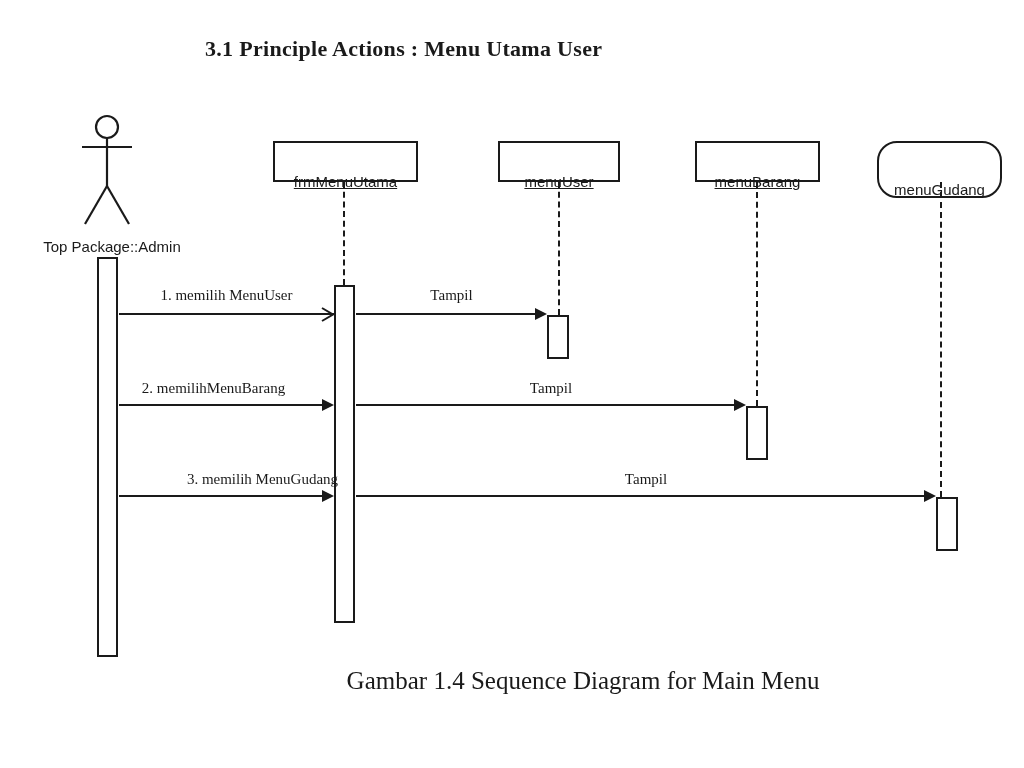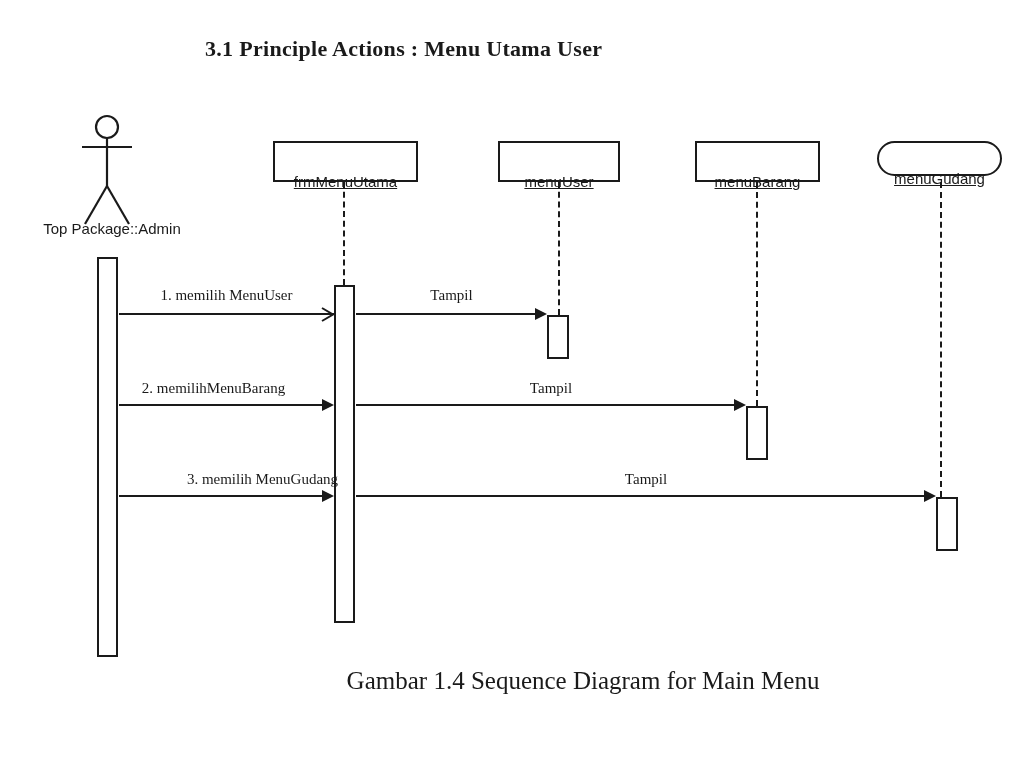--- a/index.html
+++ b/index.html
@@ -89,32 +89,32 @@
 
   <div class="abs doc-title" style="left:172px; top:36px;margin-left:33px;">3.1 Principle Actions : Menu Utama User</div>
 
   <svg class="abs" style="left:77px; top:110px;" width="62" height="118" viewBox="0 0 62 118">
     <circle cx="30" cy="17" r="11" fill="none" stroke="#1a1a1a" stroke-width="2.2"></circle>
     <line x1="30" y1="28" x2="30" y2="76" stroke="#1a1a1a" stroke-width="2.2"></line>
     <line x1="5" y1="37" x2="55" y2="37" stroke="#1a1a1a" stroke-width="2.2"></line>
     <line x1="30" y1="76" x2="8" y2="114" stroke="#1a1a1a" stroke-width="2.2"></line>
     <line x1="30" y1="76" x2="52" y2="114" stroke="#1a1a1a" stroke-width="2.2"></line>
   </svg>
-  <div class="abs actor-label" style="left:22px; top:220px; width:180px;">Top Package::Admin</div>
+  <div class="abs actor-label" style="left:22px; top:238px; width:180px;">Top Package::Admin</div>
 
   <div class="abs obj-box" style="left:273px; top:141px; width:145px; height:41px;">
     <span class="obj-name">frmMenuUtama</span>
   </div>
   <div class="abs obj-box" style="left:498px; top:141px; width:122px; height:41px;">
     <span class="obj-name">menuUser</span>
   </div>
   <div class="abs obj-box" style="left:695px; top:141px; width:125px; height:41px;">
     <span class="obj-name">menuBarang</span>
   </div>
-  <div class="abs obj-box" style="left:877px; top:141px; width:125px; height:35px;border-radius:20px;">
+  <div class="abs obj-box" style="left:877px; top:141px; width:125px; height:57px;border-radius:20px;">
     <span class="obj-name">menuGudang</span>
   </div>
 
   <div class="abs lifeline" style="left:343px; top:182px; height:103px;"></div>
   <div class="abs lifeline" style="left:558px; top:182px; height:133px;"></div>
   <div class="abs lifeline" style="left:756px; top:182px; height:224px;"></div>
   <div class="abs lifeline" style="left:940px; top:182px; height:315px;"></div>
 
   <div class="abs activation" style="left:97px;  top:257px; width:21px; height:400px;"></div>
   <div class="abs activation" style="left:334px; top:285px; width:21px; height:338px;"></div>

